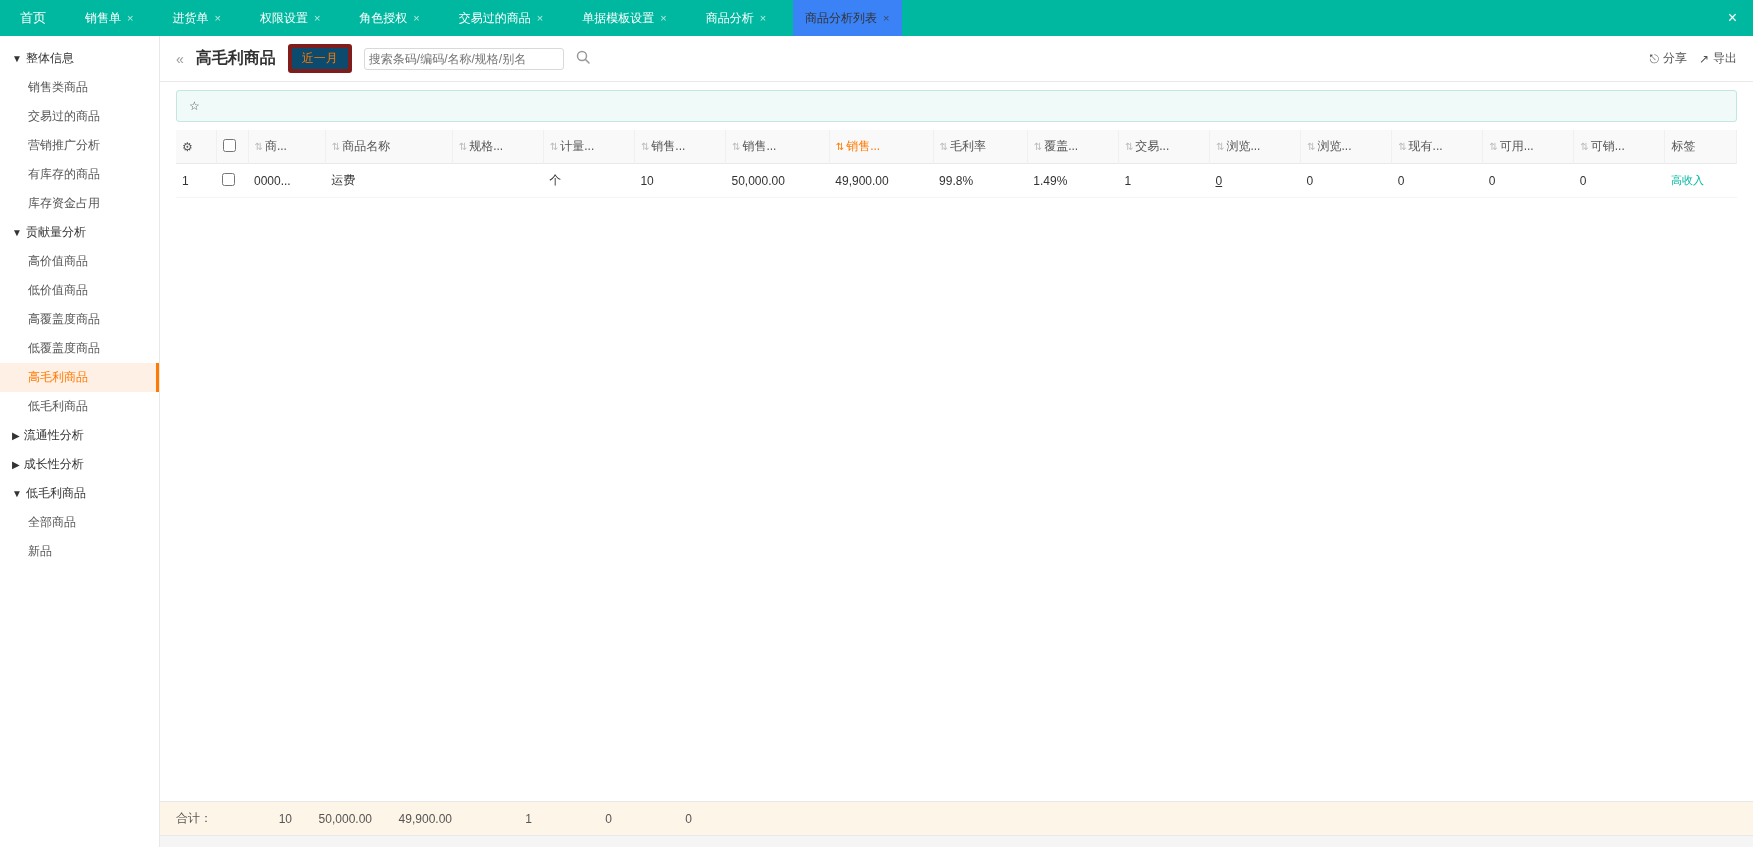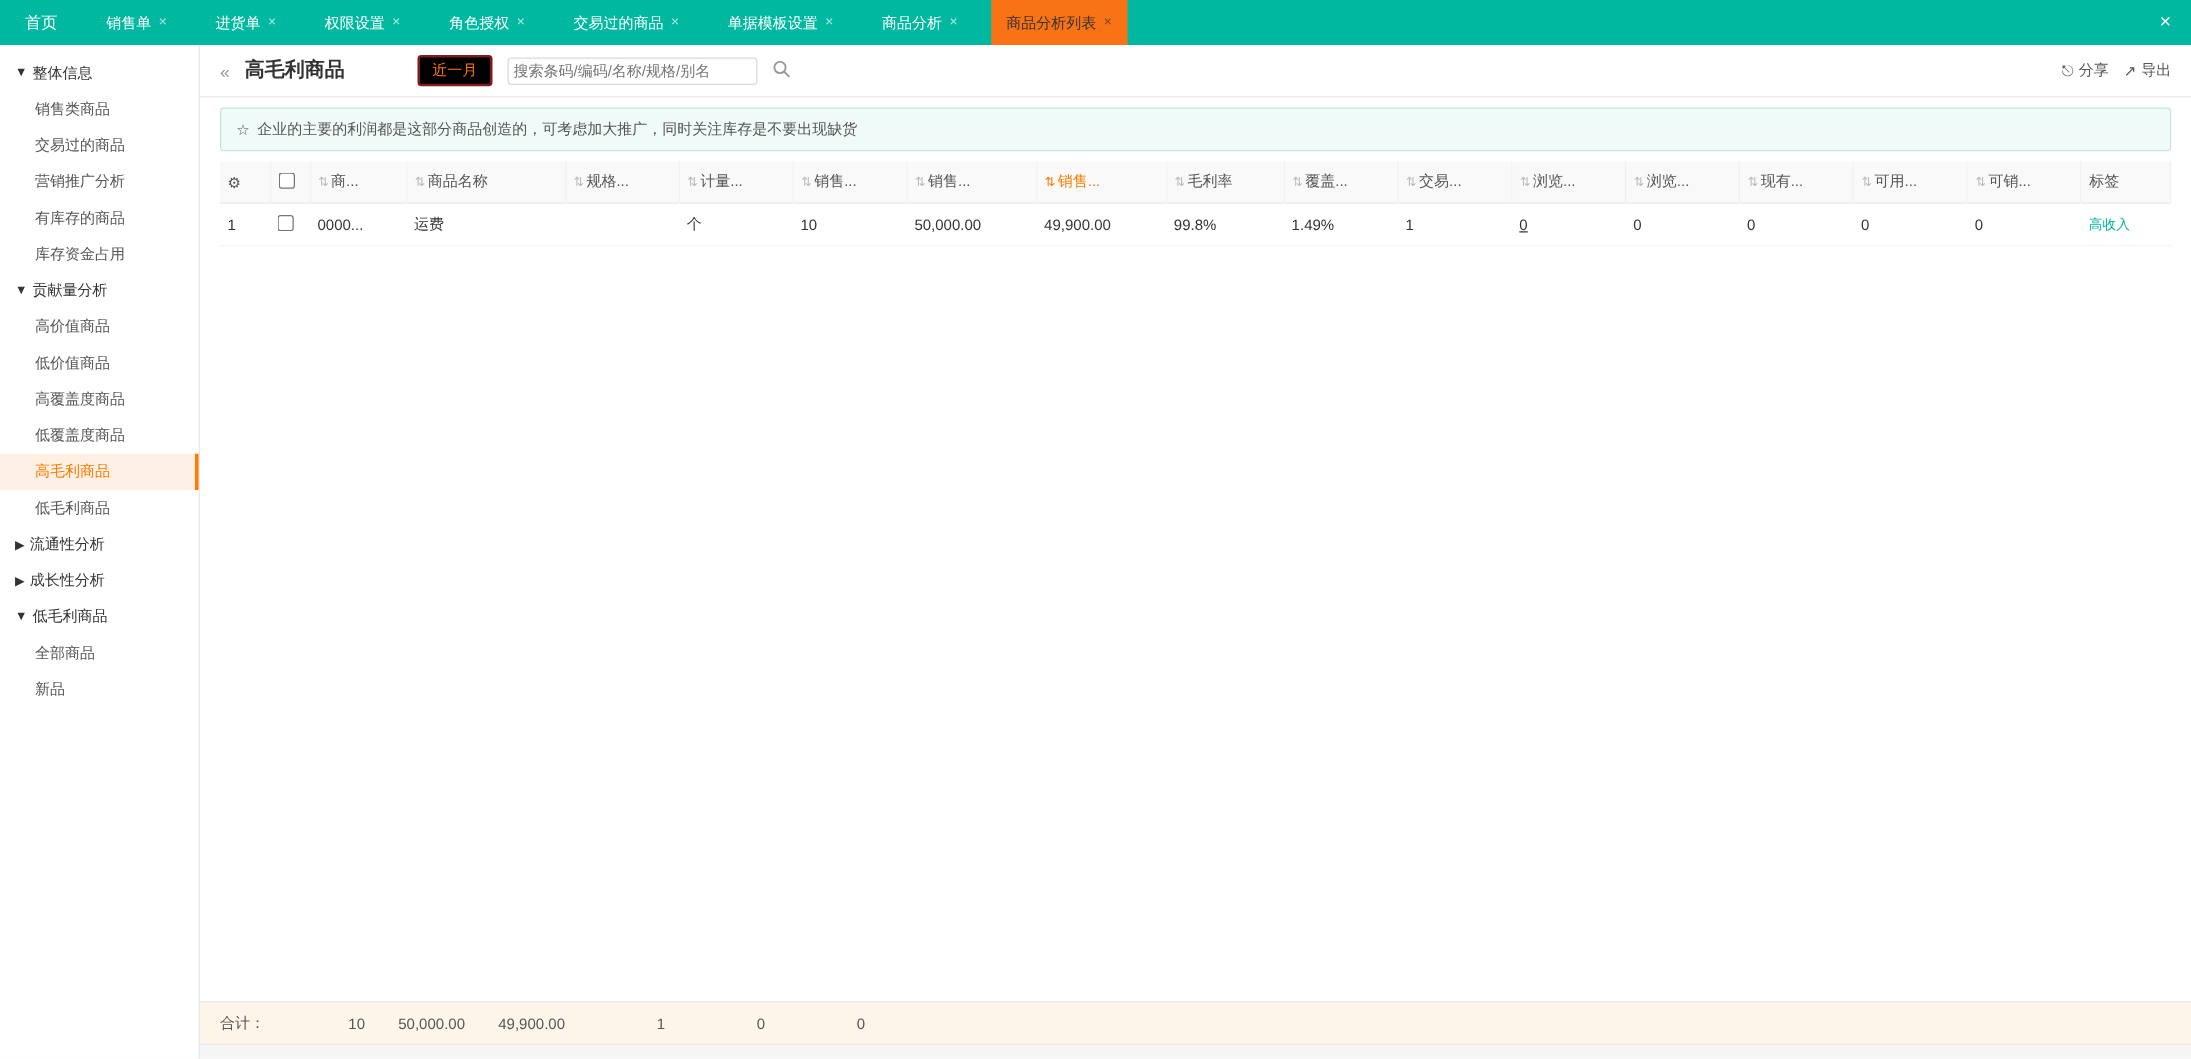--- a/index.html
+++ b/index.html
@@ -17,21 +17,21 @@
     .nav-item {
       display: flex;
       align-items: center;
       padding: 0 12px;
       height: 36px;
       color: #fff;
       cursor: pointer;
       white-space: nowrap;
       font-size: 13px;
     }
-    .nav-item.active { background: #f97316; color: #333; }
+    .nav-item.active { background: #3b82f6; color: #333; }
     .nav-item .close-btn {
       margin-left: 6px;
       font-size: 11px;
       opacity: 0.7;
     }
     .nav-spacer { flex: 1; }
     .nav-close {
       color: #fff;
       cursor: pointer;
       font-size: 16px;
@@ -93,28 +93,27 @@
       padding: 8px 16px;
       border-bottom: 1px solid #e8e8e8;
       gap: 12px;
     }
     .content-title {
       font-size: 16px;
       font-weight: bold;
       color: #333;
     }
     .filter-btn {
-      background: #000000;
-      border: 2px solid #7f1d1d;
+      background: #0c4a6e;
+      border: 4px solid #7f1d1d;
       color: #ff7a00;
       padding: 2px 10px;
       border-radius: 3px;
       cursor: pointer;
       font-size: 12px;
-      margin-left: 46px;
     }
     .search-input {
       border: 1px solid #d9d9d9;
       border-radius: 3px;
       padding: 3px 4px;
       font-size: 12px;
       width: 200px;
     }
     .search-icon-btn {
       background: none;
@@ -314,21 +313,20 @@
         </div>
         <div class="action-btn">
           <span>↗</span>
           <span>导出</span>
         </div>
       </div>
     </div>
 
     <div class="info-banner">
       <span>☆</span>
-      <span>企业的主要的利润都是这部分商品创造的，可考虑加大推广，同时关注库存是不要出现缺货</span>
     </div>
 
     <div class="table-container">
       <table>
         <thead>
           <tr>
             <th style="width:40px;">
               <div class="col-label">
                 <span>⚙</span>
               </div>

